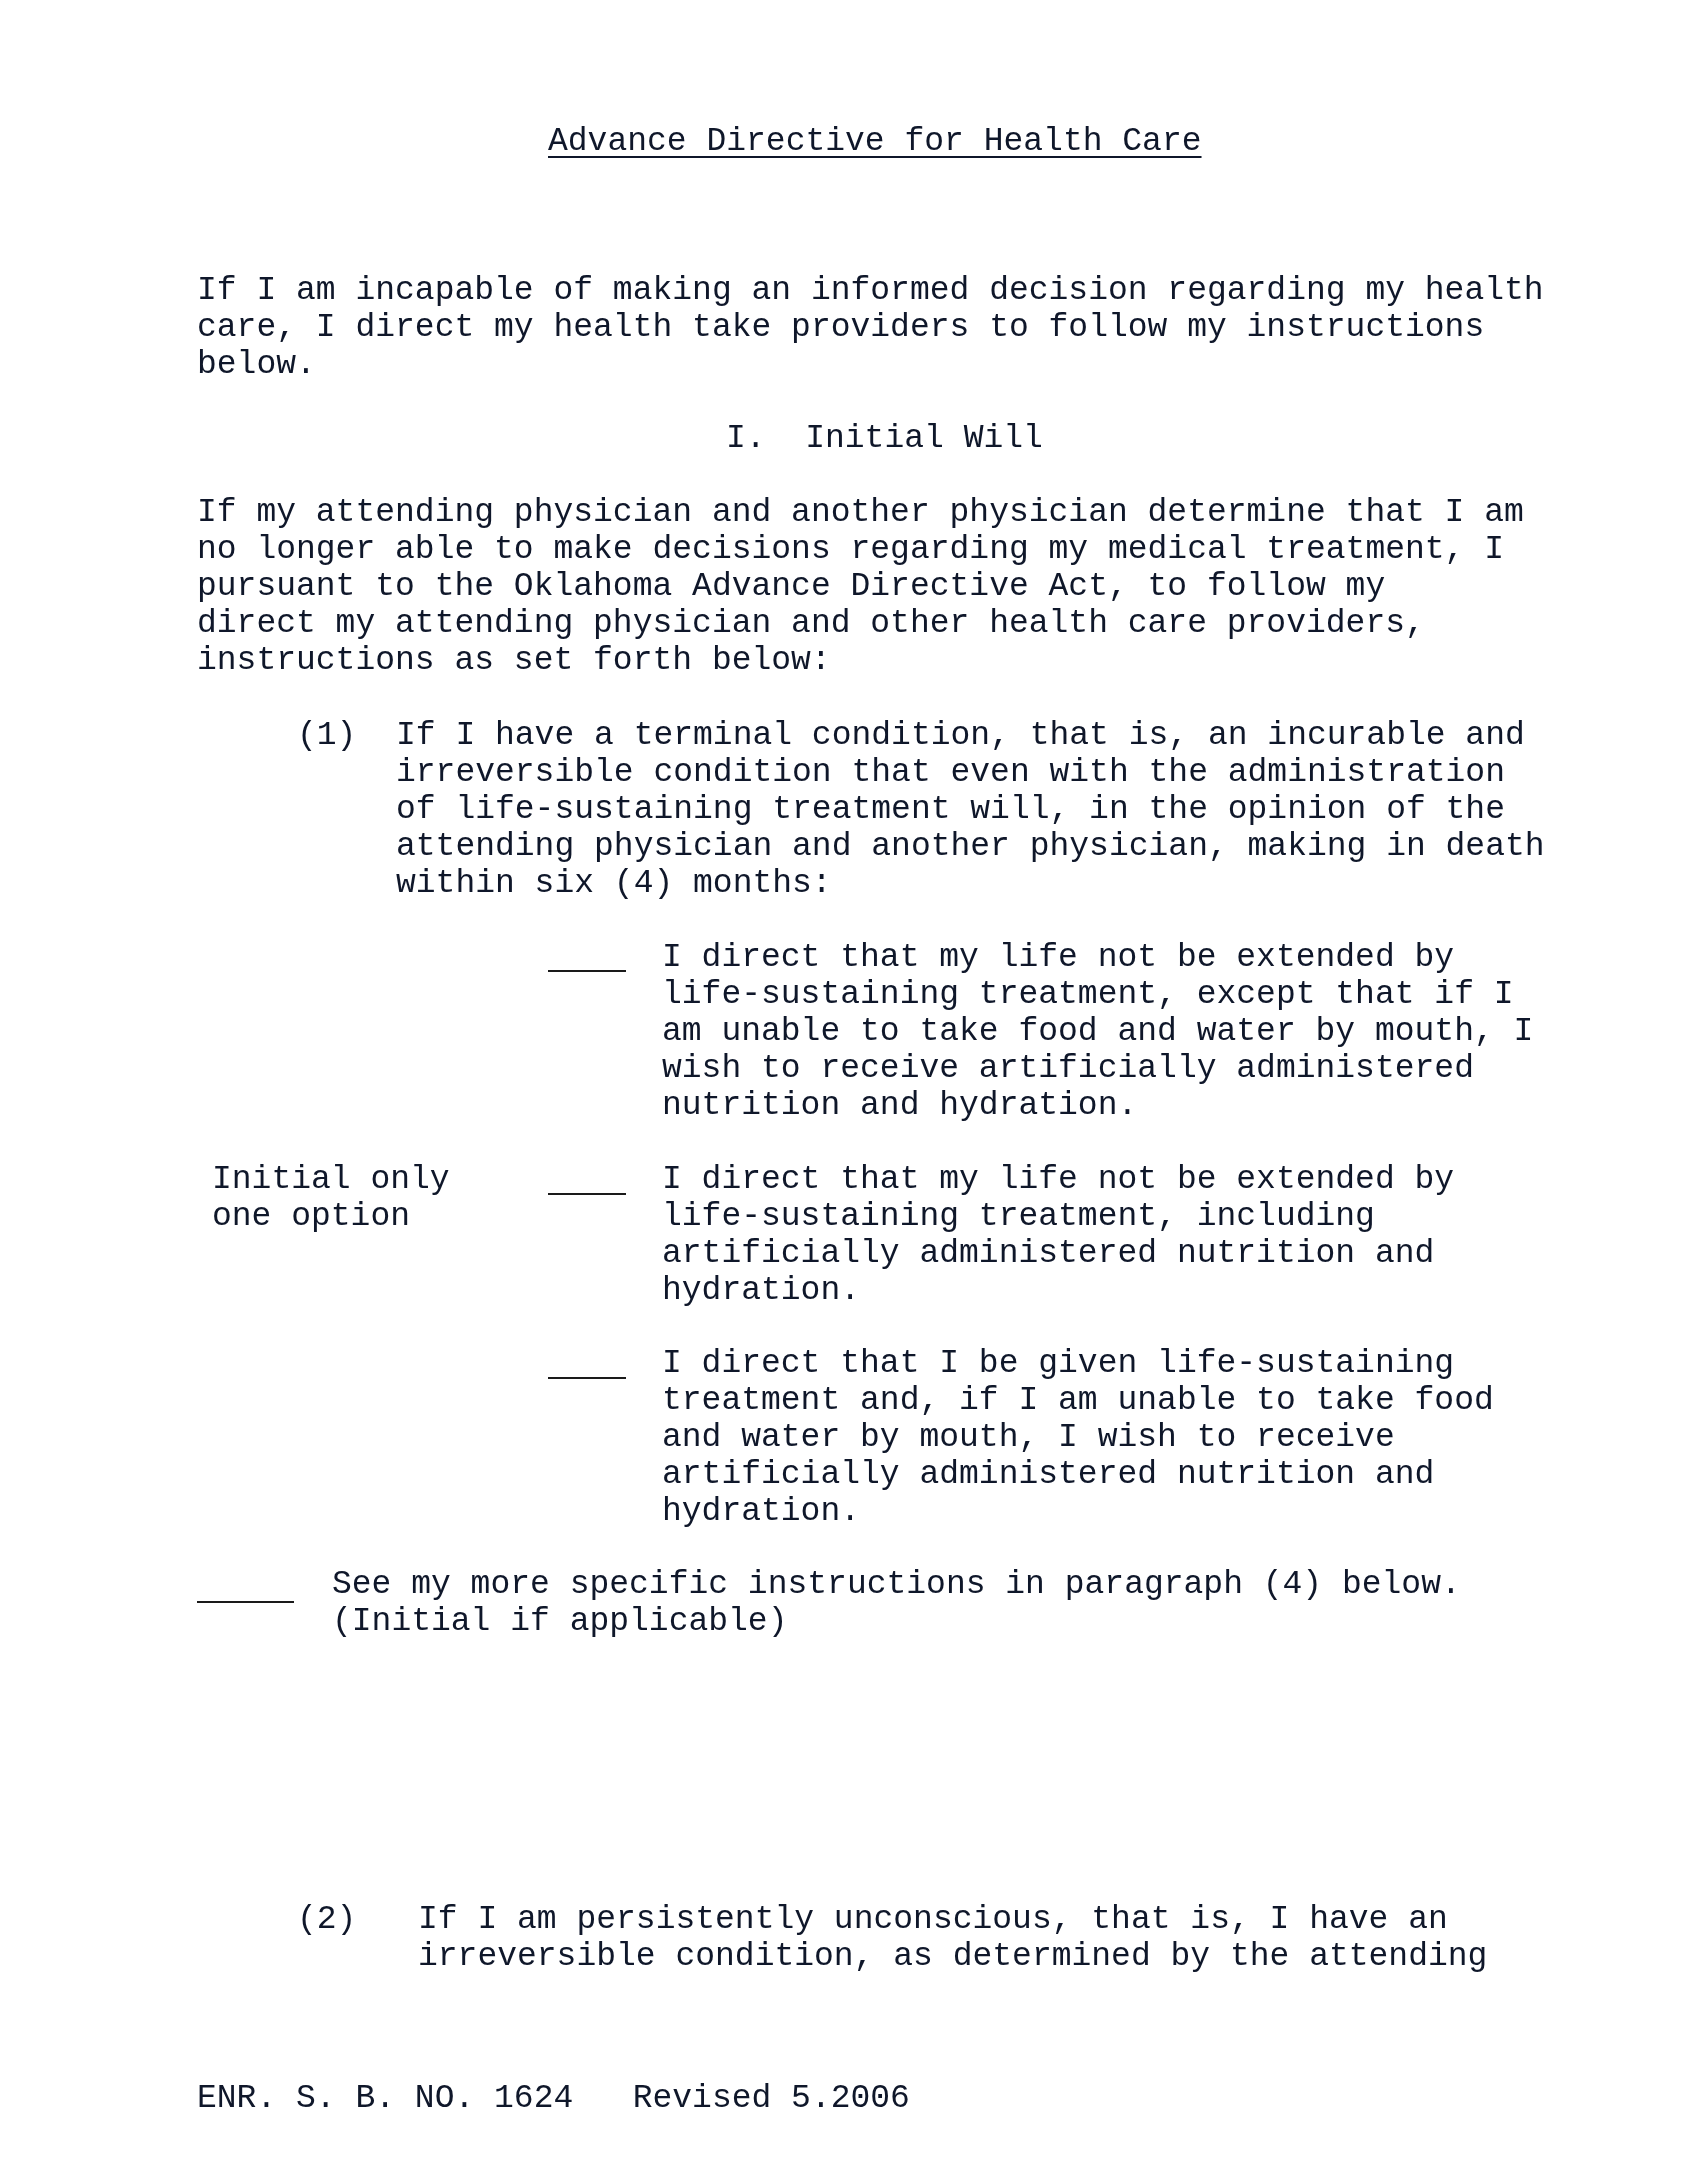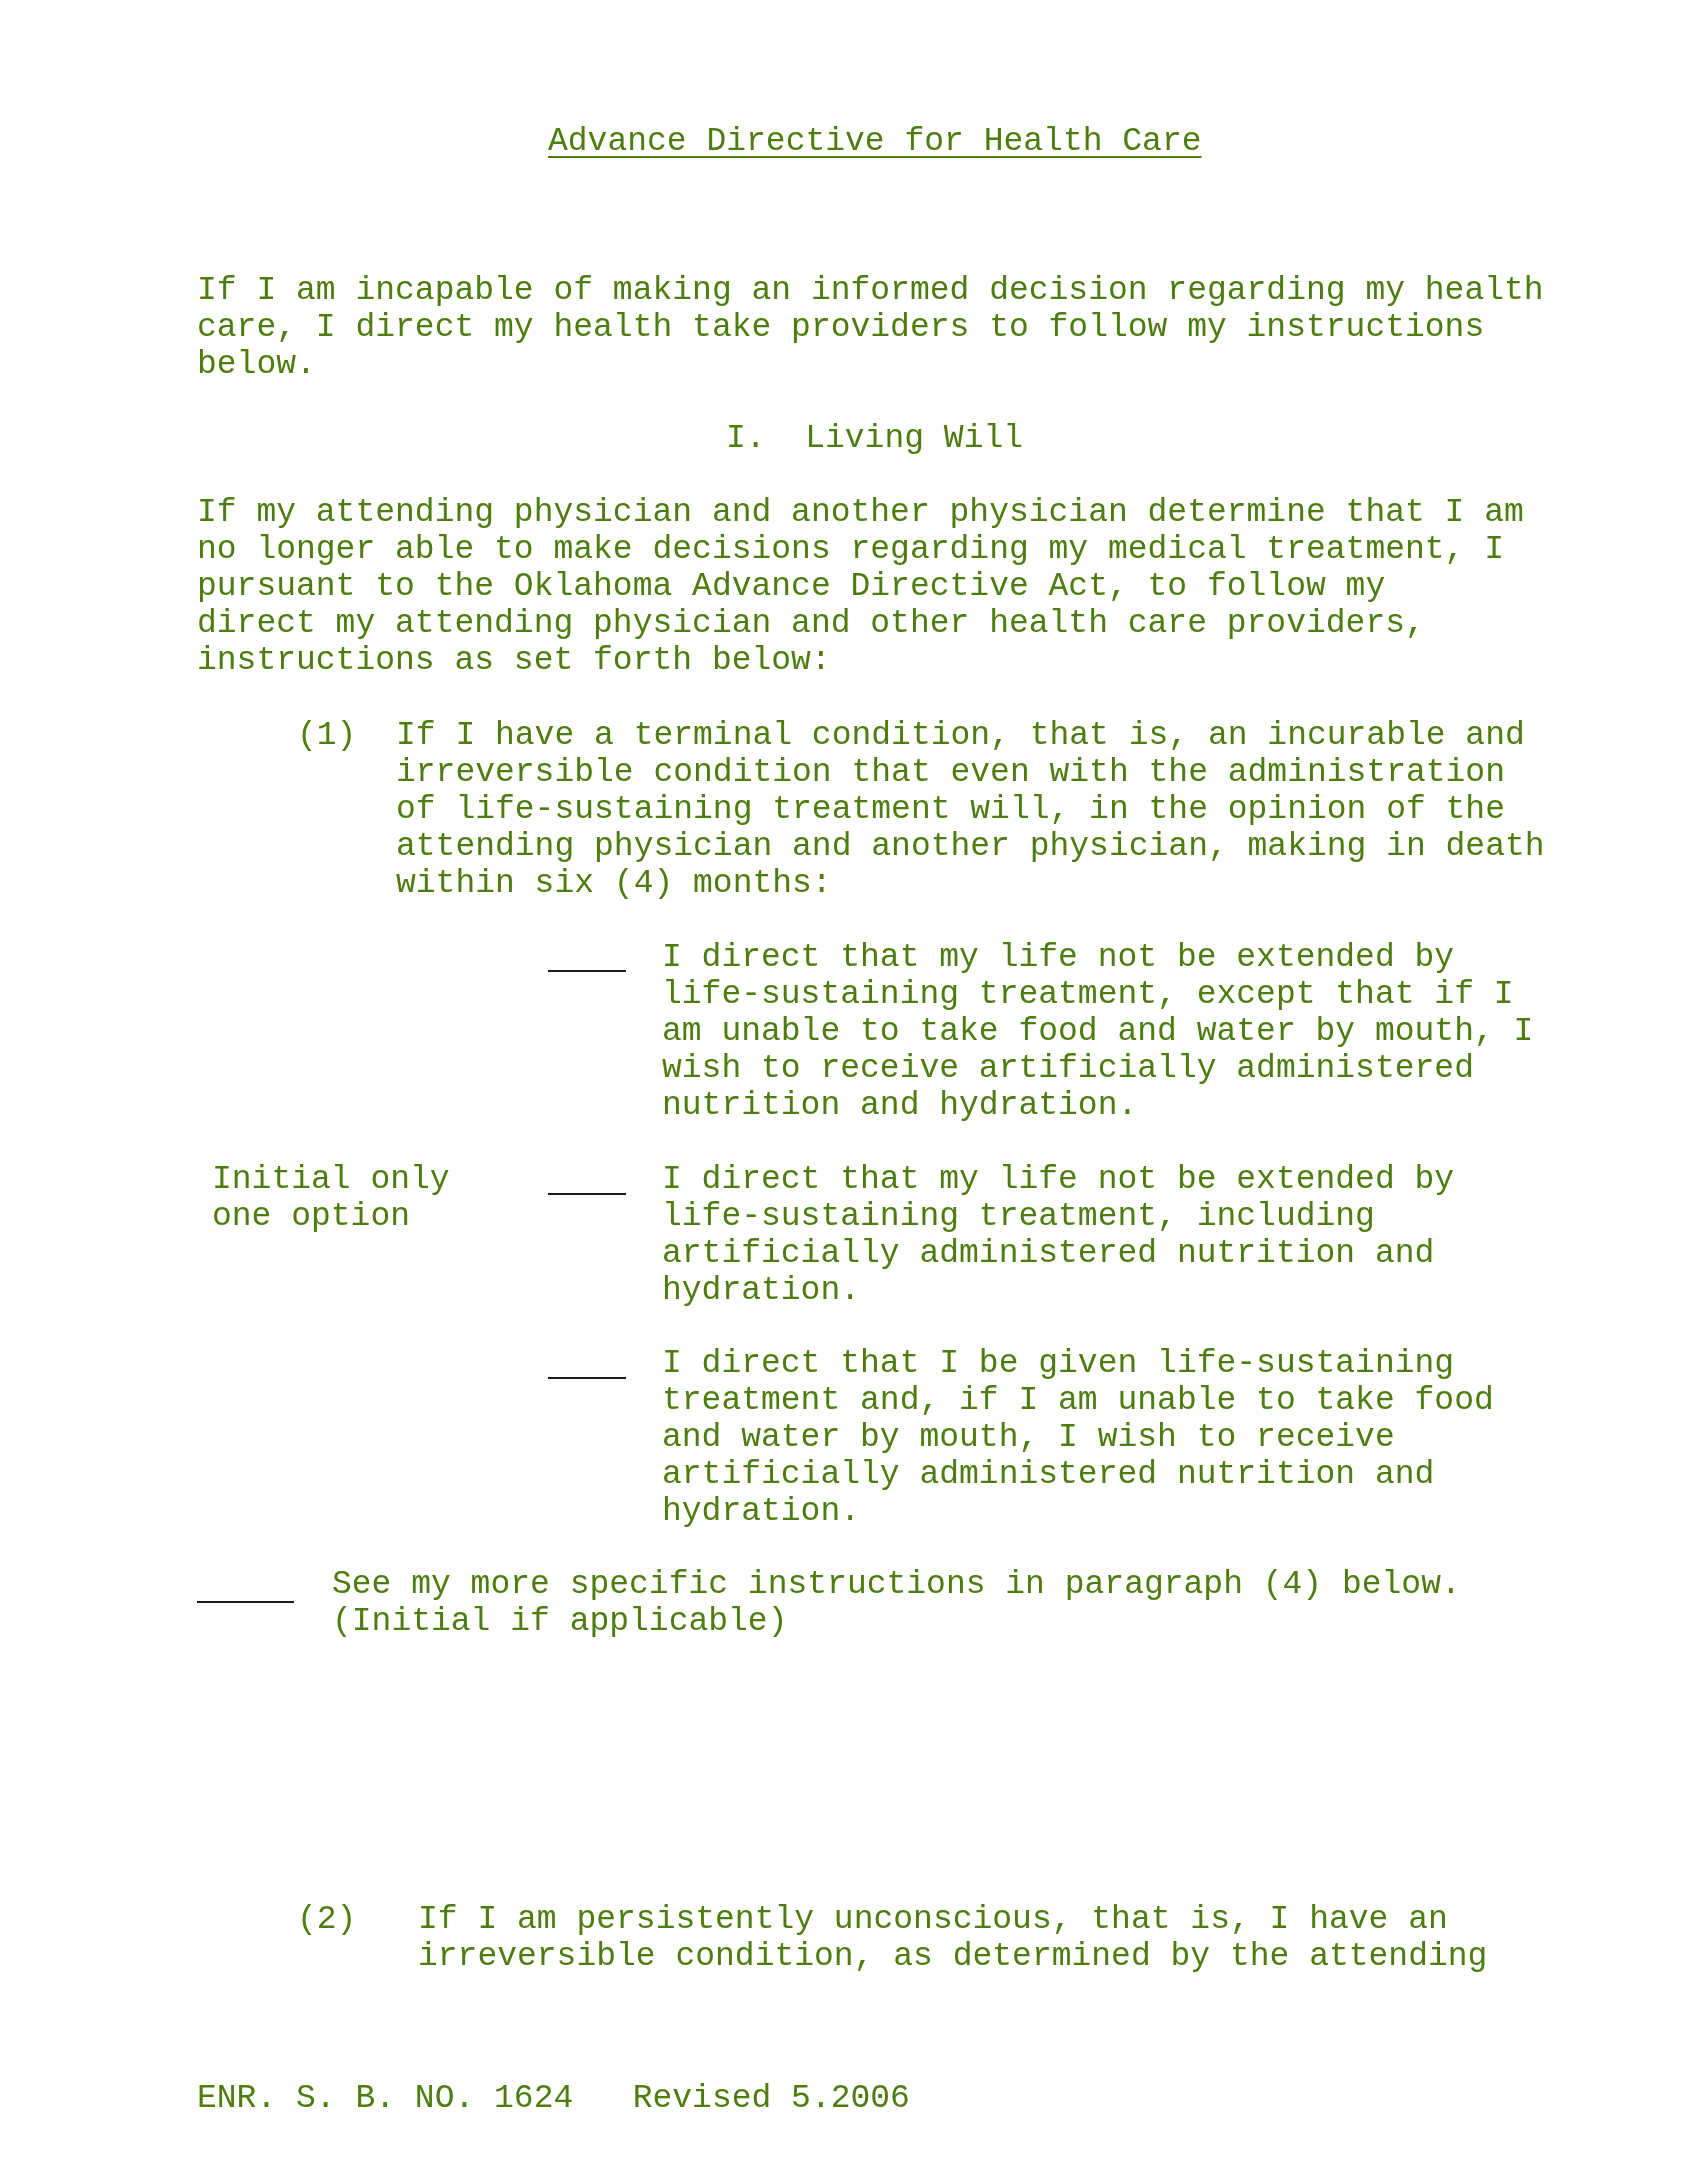--- a/index.html
+++ b/index.html
@@ -1,41 +1,41 @@
 <!DOCTYPE html>
 <html><head>
 <meta charset="utf-8">
 <style>
   html, body { margin: 0; padding: 0; background: #ffffff; }
   body { width: 1683px; height: 2178px; position: relative; overflow: hidden; }
   .page {
     position: absolute; left: 0; top: 0; width: 1683px; height: 2178px;
     font-family: "Liberation Mono", "DejaVu Sans Mono", monospace;
-    font-size: 33px; color: #4d7c0f; line-height: 37px;
+    font-size: 33px; color: #0f172a; line-height: 37px;
   }
   .abs { position: absolute; white-space: pre; }
   .title { text-decoration: underline; text-underline-offset: 6px; text-decoration-thickness: 2px; }
   .blank { position: absolute; border-bottom: 2px solid #1a1a1a; height: 0; }
   .block { position: absolute; }
   .line { display: block; white-space: pre; height: 37px; }
 </style>
 </head>
 <body>
 
 <div class="page">
 
   <div class="abs title" style="left:548px; top:123px;">Advance Directive for Health Care</div>
 
   <div class="block" style="left:197px; top:272px;">
     <span class="line">If I am incapable of making an informed decision regarding my health</span>
     <span class="line">care, I direct my health take providers to follow my instructions</span>
     <span class="line">below.</span>
   </div>
 
-  <div class="abs" style="left:726px; top:420px;">I.  Living Will</div>
+  <div class="abs" style="left:726px; top:420px;">I.  Initial Will</div>
 
   <div class="block" style="left:197px; top:494px;">
     <span class="line">If my attending physician and another physician determine that I am</span>
     <span class="line">no longer able to make decisions regarding my medical treatment, I</span>
     <span class="line">pursuant to the Oklahoma Advance Directive Act, to follow my</span>
     <span class="line">direct my attending physician and other health care providers,</span>
     <span class="line">instructions as set forth below:</span>
   </div>
 
   <div class="abs" style="left:297px; top:717px;">(1)</div>

